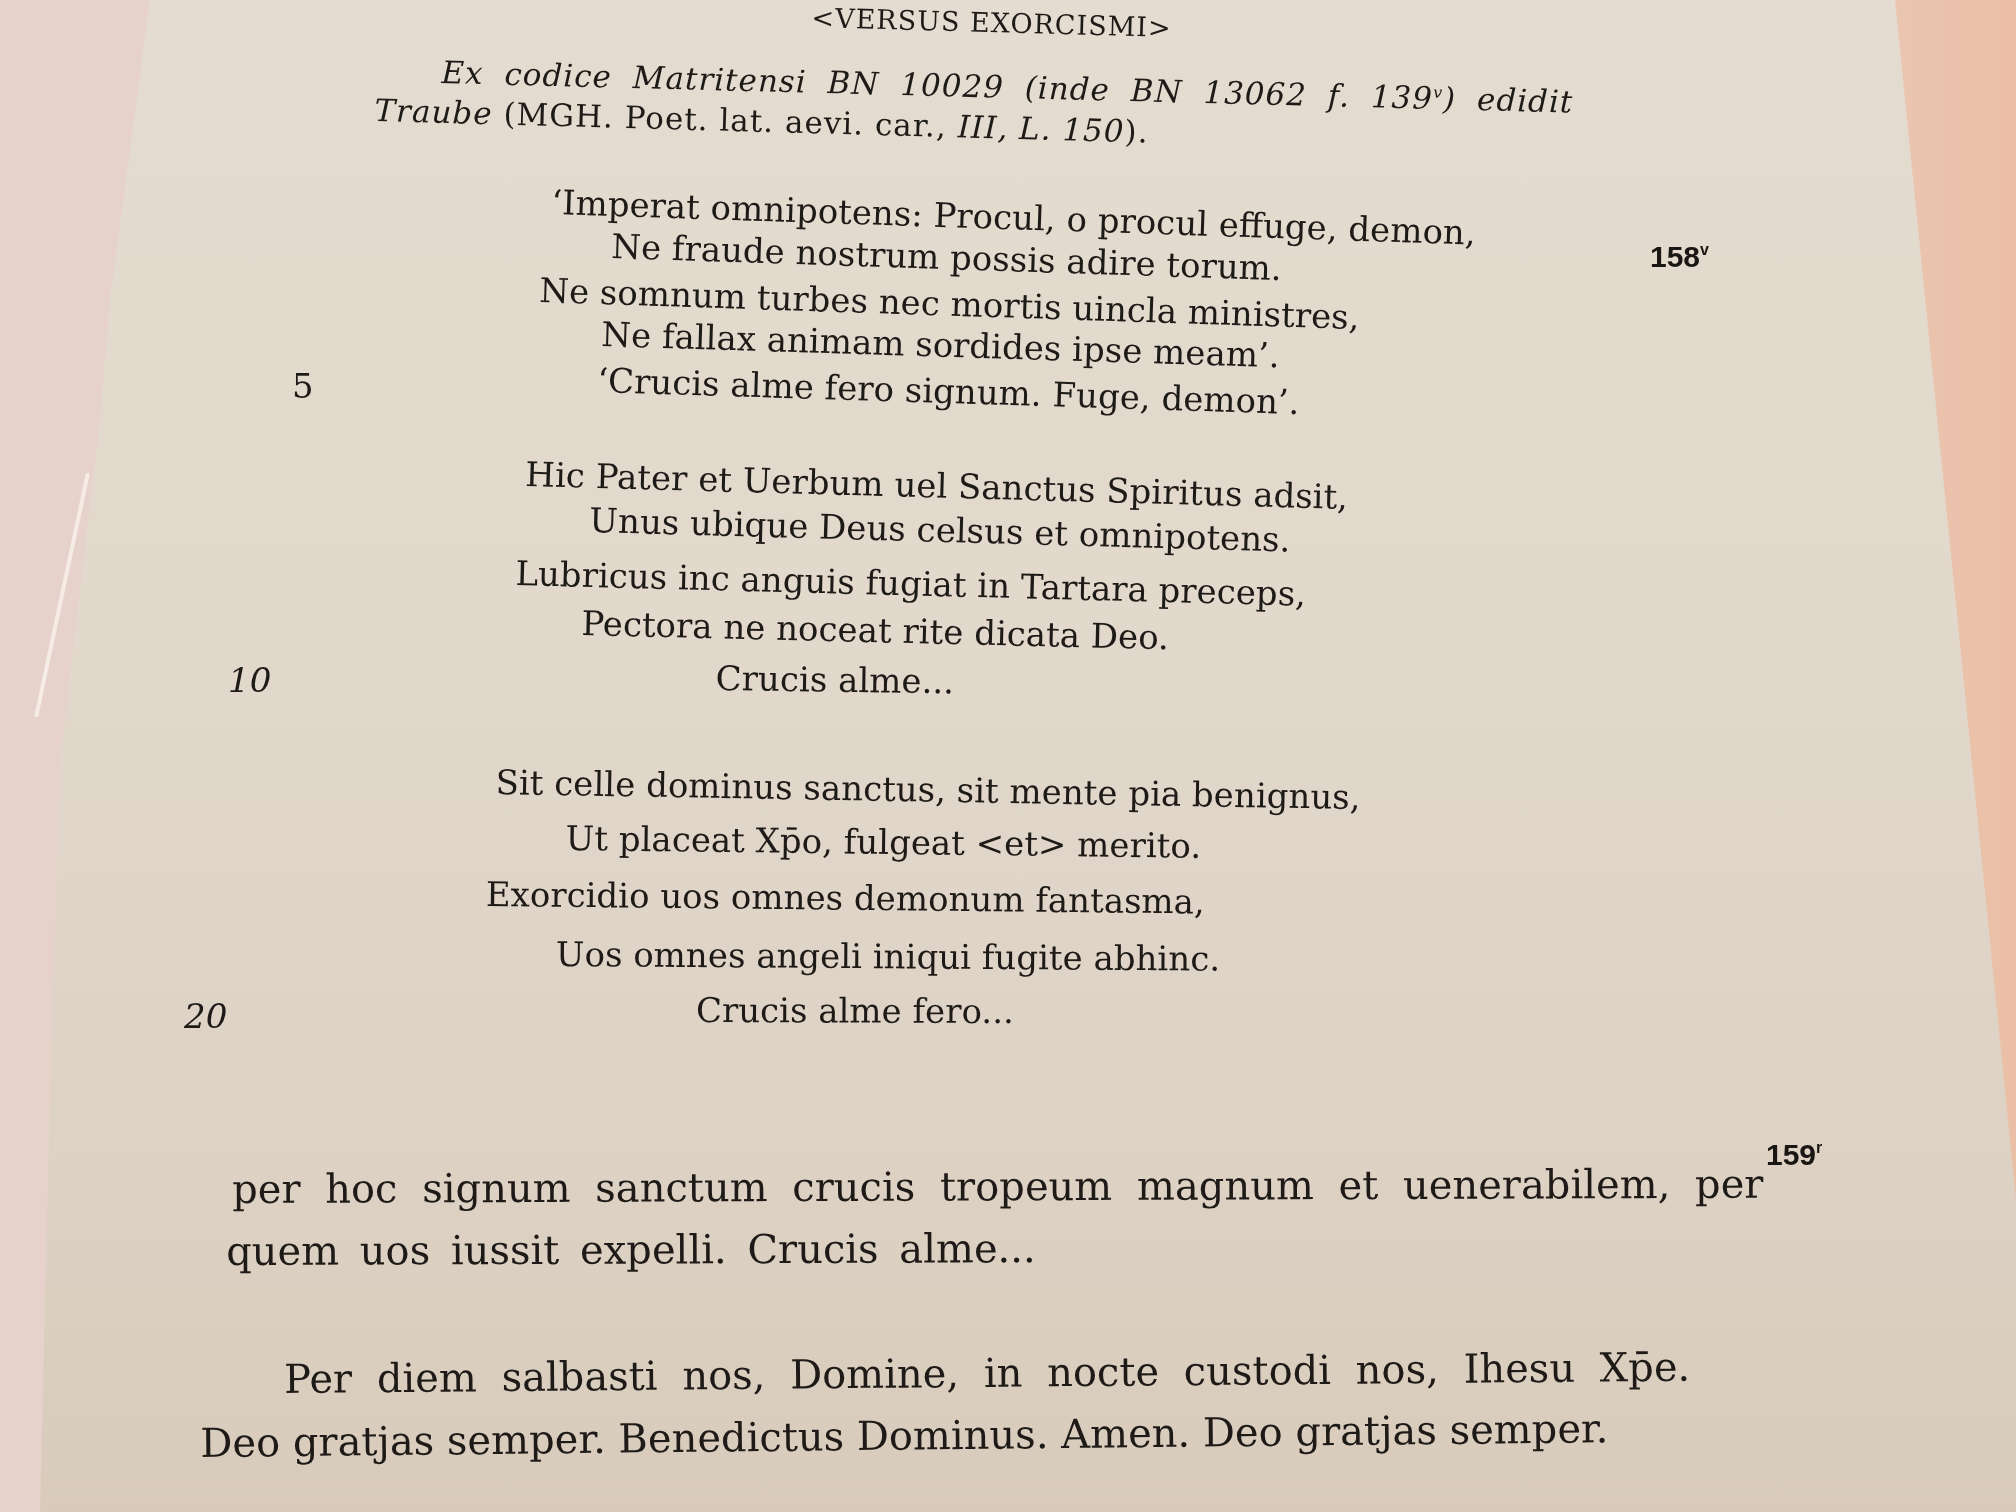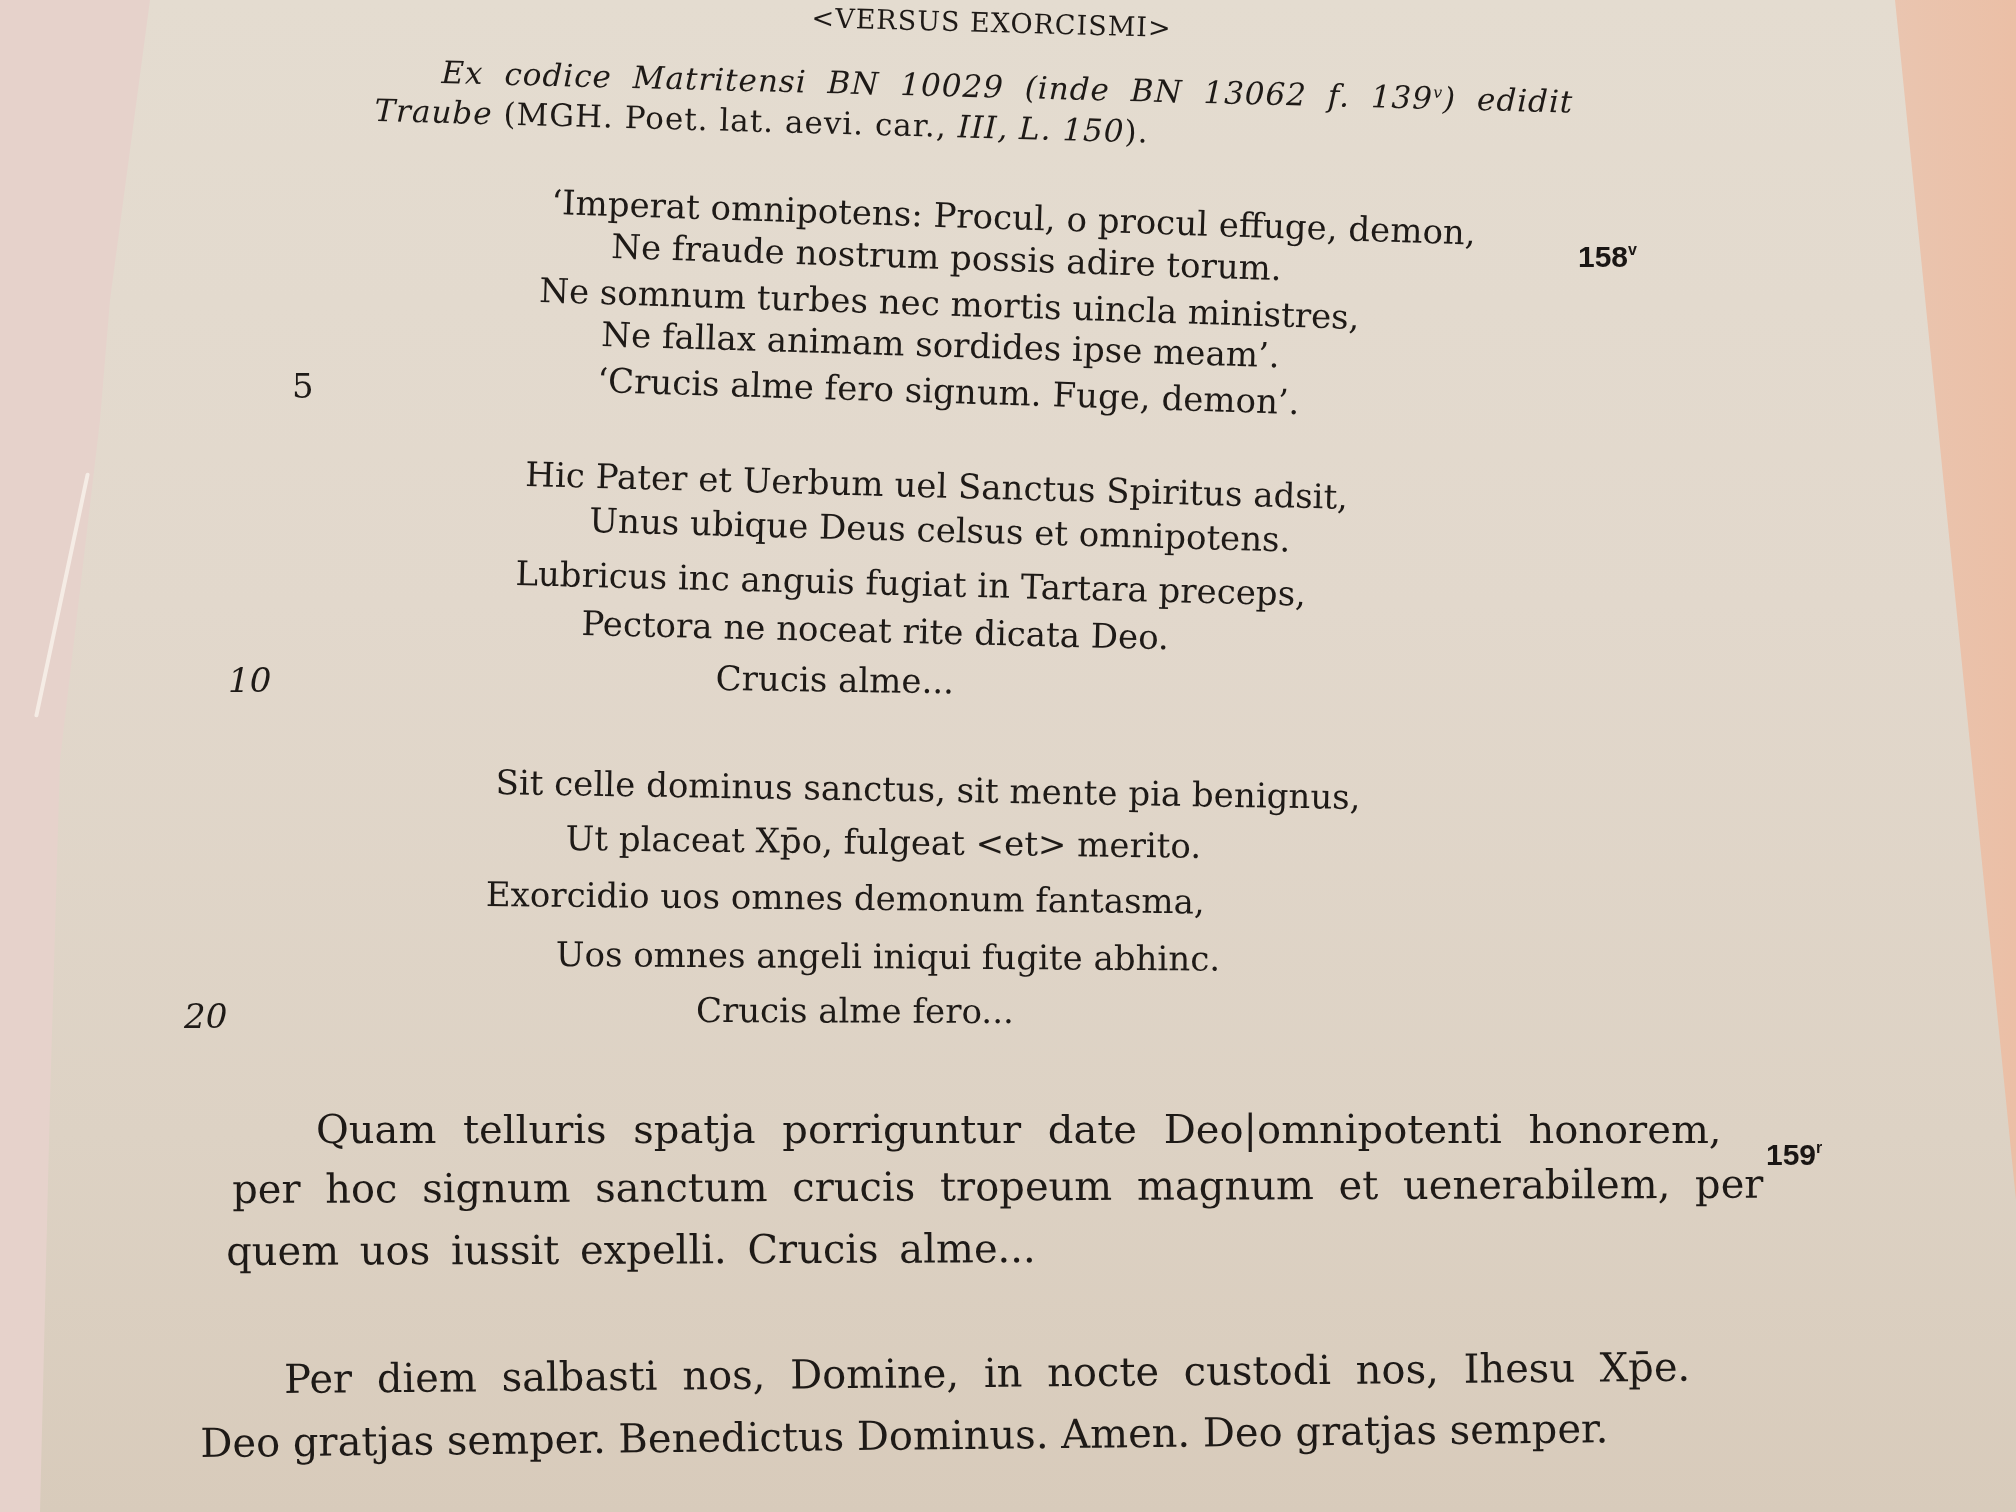--- a/index.html
+++ b/index.html
@@ -108,26 +108,25 @@
   <div class="text verse" style="left:496px; top:762px; transform:rotate(1.0deg);">Sit celle dominus sanctus, sit mente pia benignus,</div>
   <div class="text verse" style="left:566px; top:818px; transform:rotate(0.7deg);">Ut placeat Xp̄o, fulgeat &lt;et&gt; merito.</div>
   <div class="text verse" style="left:486px; top:874px; transform:rotate(0.6deg);">Exorcidio uos omnes demonum fantasma,</div>
   <div class="text verse" style="left:556px; top:934px; transform:rotate(0.4deg);">Uos omnes angeli iniqui fugite abhinc.</div>
   <div class="text verse" style="left:696px; top:990px; transform:rotate(0.2deg);">Crucis alme fero...</div>
 
   <div class="text linenum" style="left:292px; top:366px;">5</div>
   <div class="text linenum osf" style="left:228px; top:660px;text-align:center;">10</div>
   <div class="text linenum osf" style="left:184px; top:996px;">20</div>
 
-  <div class="text folio" style="left:1578px; top:240px;">
+  <div class="text folio" style="left:1650px; top:240px;">
     <span>158</span><sup>v</sup>
   </div>
   <div class="text folio" style="left:1766px; top:1116px;margin-top:22px;">
     <span>159</span><sup>r</sup>
   </div>
 
-  <div class="text prose" style="left:316px; top:1106px; word-spacing:14px;">Quam telluris spatja porriguntur date Deo|omnipotenti honorem,</div>
   <div class="text prose" style="left:232px; top:1166px; transform:rotate(-0.2deg); word-spacing:12px;">per hoc signum sanctum crucis tropeum magnum et uenerabilem, per</div>
   <div class="text prose" style="left:226px; top:1228px; transform:rotate(-0.2deg); word-spacing:8px;">quem uos iussit expelli. Crucis alme...</div>
 
   <div class="text prose" style="left:284px; top:1356px; transform:rotate(-0.5deg); word-spacing:12px;">Per diem salbasti nos, Domine, in nocte custodi nos, Ihesu Xp̄e.</div>
   <div class="text prose" style="left:200px; top:1420px; transform:rotate(-0.6deg);">Deo gratjas semper. Benedictus Dominus. Amen. Deo gratjas semper.</div>
 </div>
 
 </body></html>

